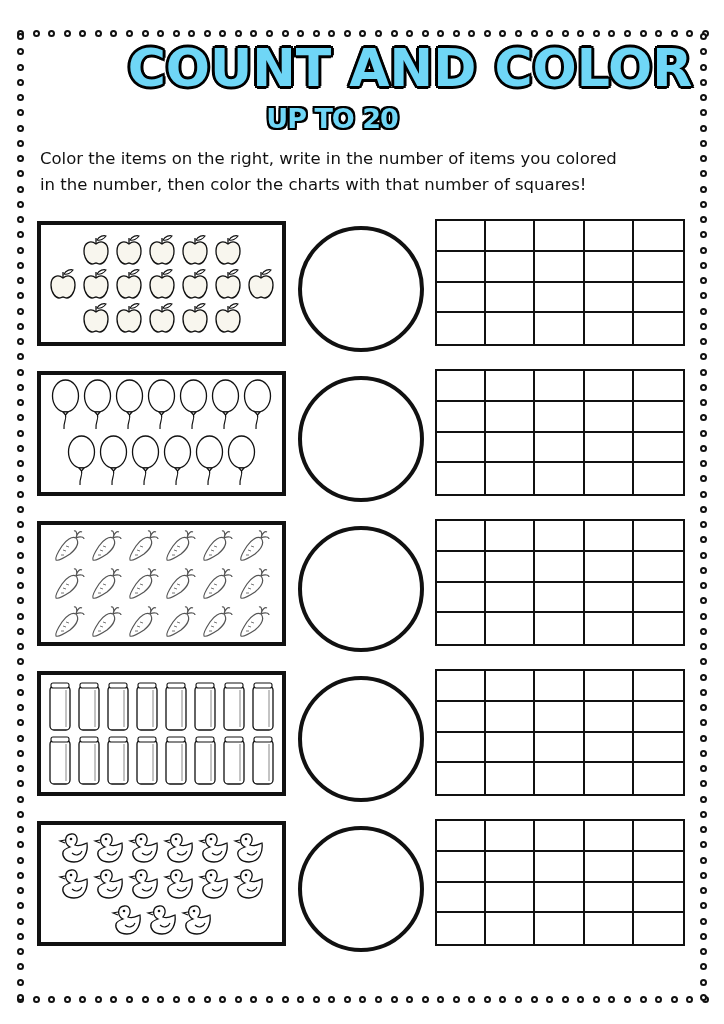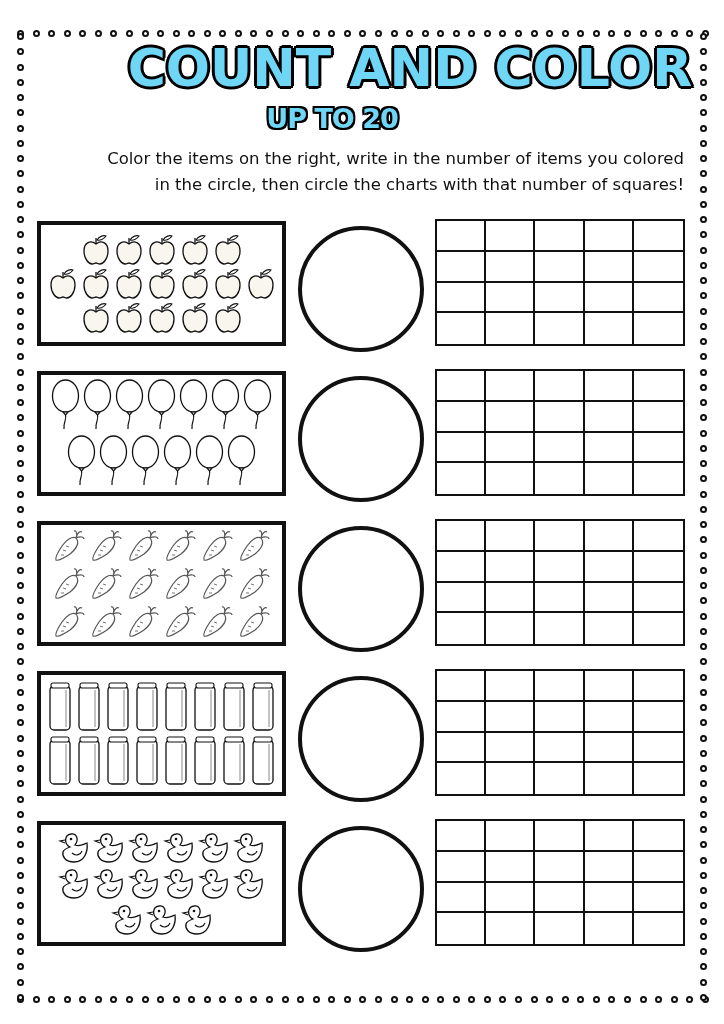--- a/index.html
+++ b/index.html
@@ -17,21 +17,21 @@
     text-shadow: 0 3px 0 #000, 3px 0 0 #000, -3px 0 0 #000, 0 -3px 0 #000, 2px 2px 0 #000, -2px 2px 0 #000, 2px -2px 0 #000, -2px -2px 0 #000;
     line-height: 64px; display: inline-block; transform: scaleY(0.98);
   }
   .subtitle {
     position: absolute; left: 0; top: 103px; width: 664px; text-align: center;
     font-family: "DejaVu Sans", sans-serif; font-weight: 900; font-size: 27px; color: #6fd6f6;
     text-shadow: 0 2px 0 #000, 2px 0 0 #000, -2px 0 0 #000, 0 -2px 0 #000, 2px 2px 0 #000, -2px 2px 0 #000, 2px -2px 0 #000, -2px -2px 0 #000;
     line-height: 32px; letter-spacing: -1px;
   }
   .instructions {
-    position: absolute; left: 40px; top: 146px; width: 644px; text-align: right;
+    position: absolute; left: 40px; top: 146px; width: 644px; text-align: left;
     font-family: "DejaVu Sans", sans-serif; font-size: 16.5px; line-height: 26px; color: #111;
   }
 
   .row { position: absolute; left: 0; width: 724px; height: 128px; }
   .item-box { position: absolute; left: 37px; top: 0; width: 249px; height: 125px; border: 4px solid #111; background: #fff; }
   .answer-circle { position: absolute; left: 298px; top: 5px; width: 126px; height: 126px; border: 4px solid #111; border-radius: 50%; background: #fff; }
   .grid { position: absolute; left: 435px; top: -2px; width: 250px; height: 127px; display: grid; grid-template-columns: repeat(5, 1fr); grid-template-rows: repeat(4, 1fr); border: 2px solid #111; }
   .cell { border-right: 2px solid #111; border-bottom: 2px solid #111; background: #fff; }
   .cell:nth-child(5n) { border-right: none; }
   .cell:nth-child(n+16) { border-bottom: none; }
@@ -269,21 +269,21 @@
     <span class="dot"></span>
     <span class="dot"></span>
   </div>
 
 <div class="title-wrap">
   <span class="title">COUNT AND COLOR</span>
 </div>
 <div class="subtitle">UP TO 20</div>
 <div class="instructions">
   <div>Color the items on the right, write in the number of items you colored</div>
-  <div>in the circle, then circle the charts with that number of squares!</div>
+  <div>in the number, then color the charts with that number of squares!</div>
 </div>
 
 <div id="rows">
   <div class="row" style="top:221px;">
     <div class="item-box">
         <div class="pics">
           <div class="pic-row">
             <span class="pic">
               <svg width="30" height="32" viewBox="0 0 30 32">
                 <path d="M15 10 C10 6 3 8 3 17 C3 25 8 30 11 30 C13 30 14 29 15 29 C16 29 17 30 19 30 C22 30 27 25 27 17 C27 8 20 6 15 10 Z" fill="#f8f6ee" stroke="#111111" stroke-width="1.3"></path>

